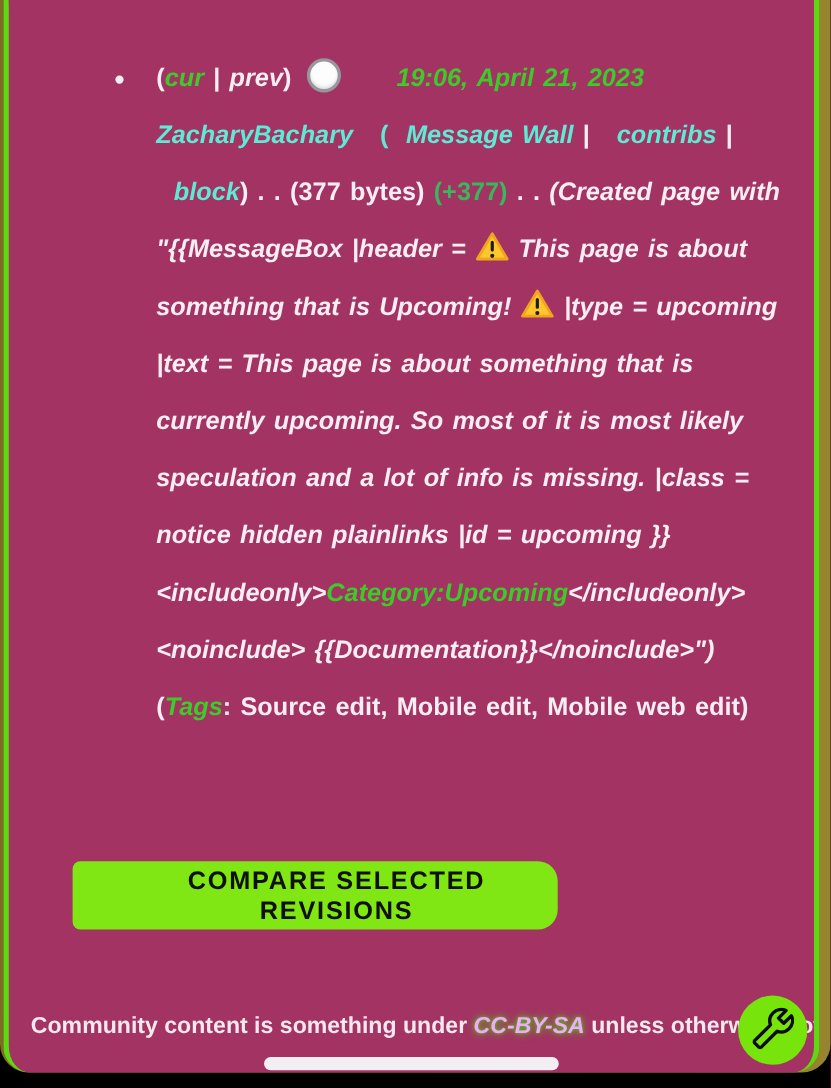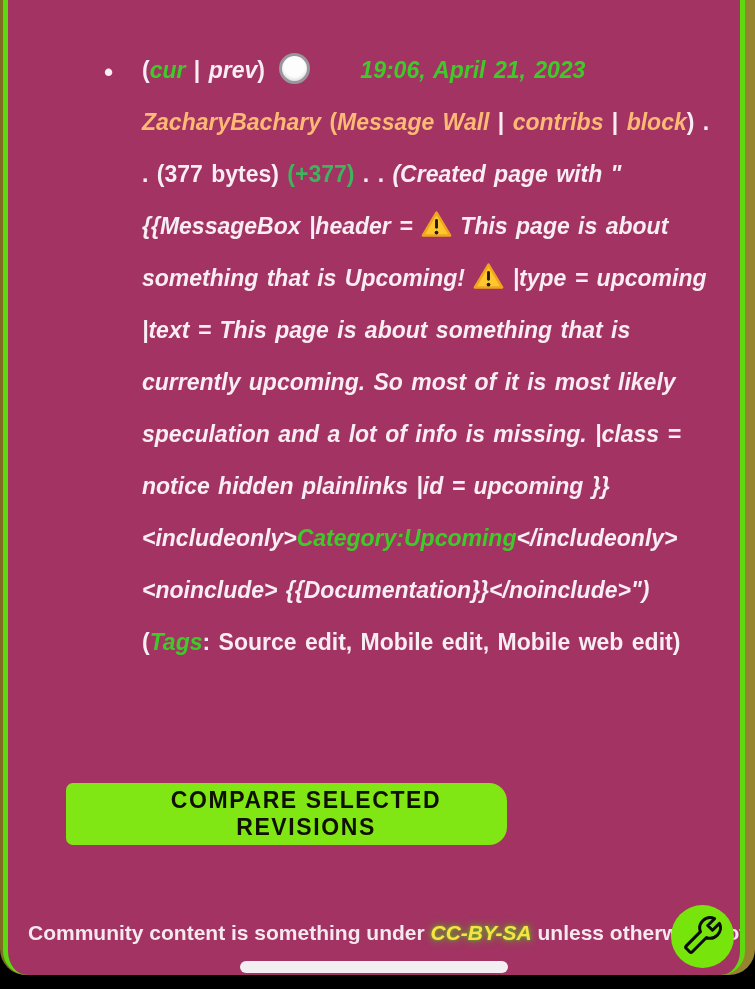--- a/index.html
+++ b/index.html
@@ -29,21 +29,21 @@
     font-size: 23px; font-weight: bold;
     line-height: 52px;
     color: #f8edf3;
     word-spacing: 2px;
   }
   .bullet {
     position: absolute; left: 0; top: 2px;
     font-size: 26px; color: #f8edf3;
   }
   .green  { color: #3ecb29; }
-  .orange { color: #fdba74; }
+  .orange { color: #5eead4; margin-left: 16px; }
   .diff-green { color: #3cb55e; margin-top: 12px; }
   .comment { font-style: italic; }
   .radio {
     display: inline-block; width: 25px; height: 25px;
     border-radius: 50%;
     background: #fdfdfd;
     border: 3px solid #98979d;
     vertical-align: -6px;
     margin: 0 4px 0 6px;
     box-shadow: inset 0 -2px 3px rgba(0,0,0,.12);
@@ -71,21 +71,21 @@
   }
   
   .footer-text {
     position: absolute; left: 20px; right: 80px; bottom: 30px;
     text-align: center;
     font-size: 21px; font-weight: bold;
     color: #f6e8ef;
     white-space: nowrap;
   }
   .license {
-    color: #fde047;
+    color: #f0abfc;
     text-shadow: 0 0 8px #57c418, 0 0 3px #57c418;
     cursor: pointer;
   }
   .fab {
     position: absolute; right: 6px; bottom: 7px;
     width: 63px; height: 63px;
     border-radius: 50%;
     background: #77e40b;
     border: none;
     display: flex; align-items: center; justify-content: center;

